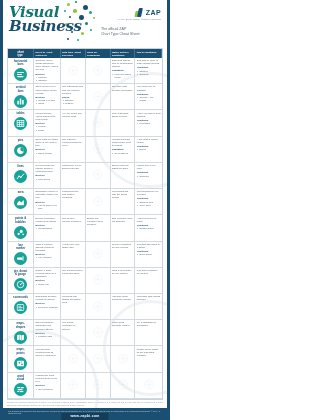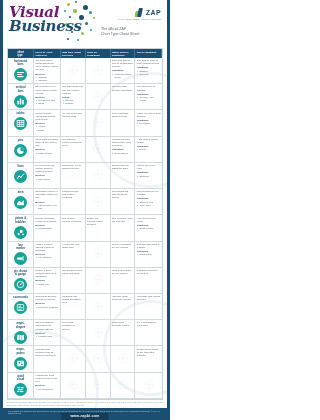--- a/index.html
+++ b/index.html
@@ -24,21 +24,21 @@
     overflow:hidden;
   }
   .logo-wrap{position:absolute;left:6px;top:5px;}
   .logo-line{
     font-family:"DejaVu Serif", serif;
     font-style:italic;font-weight:bold;
     color:#1b7b78;
     letter-spacing:-0.3px;
     line-height:0.95;
   }
-  .logo-visual{font-size:15px;color:#701a75;}
+  .logo-visual{font-size:15px;color:#0f766e;}
   .logo-analytics{font-size:15px;color:#1b4f72;}
 
   .tagline{
     position:absolute;left:98px;top:27px;
     font-size:3.6px;line-height:1.45;color:#5a6b75;
     width:62px;
   }
 
   .zaplogo{position:absolute;right:6px;top:8px;text-align:right;}
   .zaplogo .zr{display:flex;align-items:center;justify-content:flex-end;gap:2px;}

